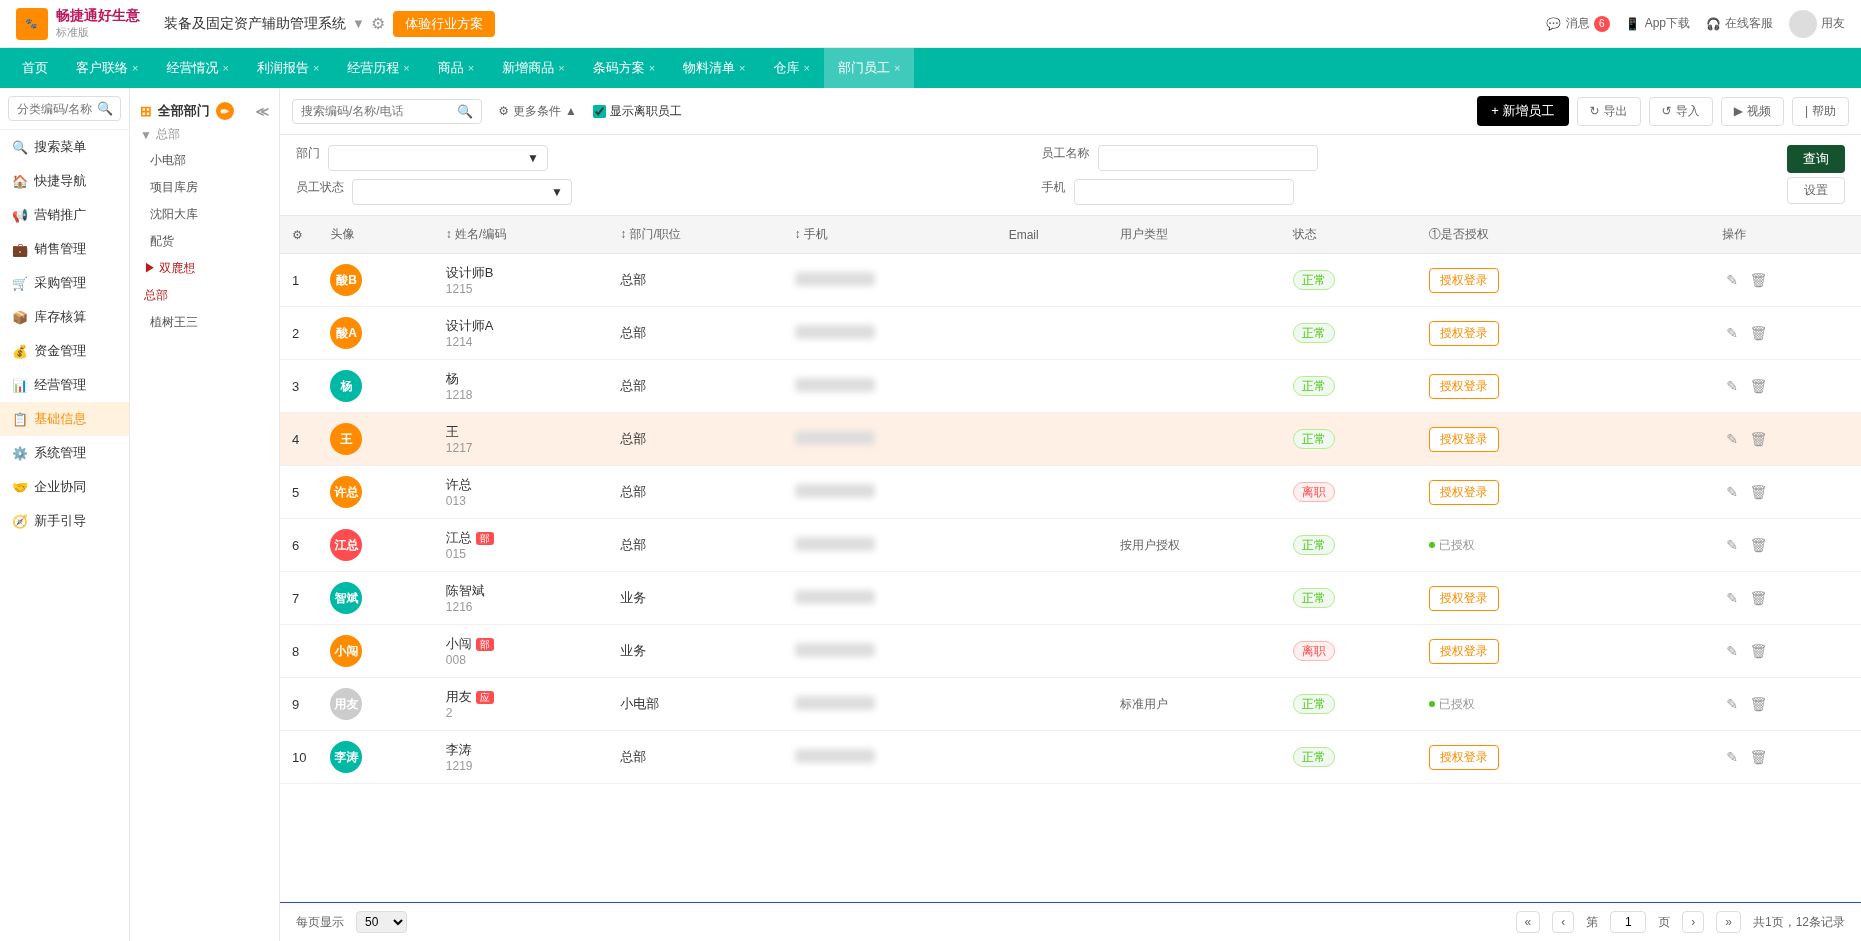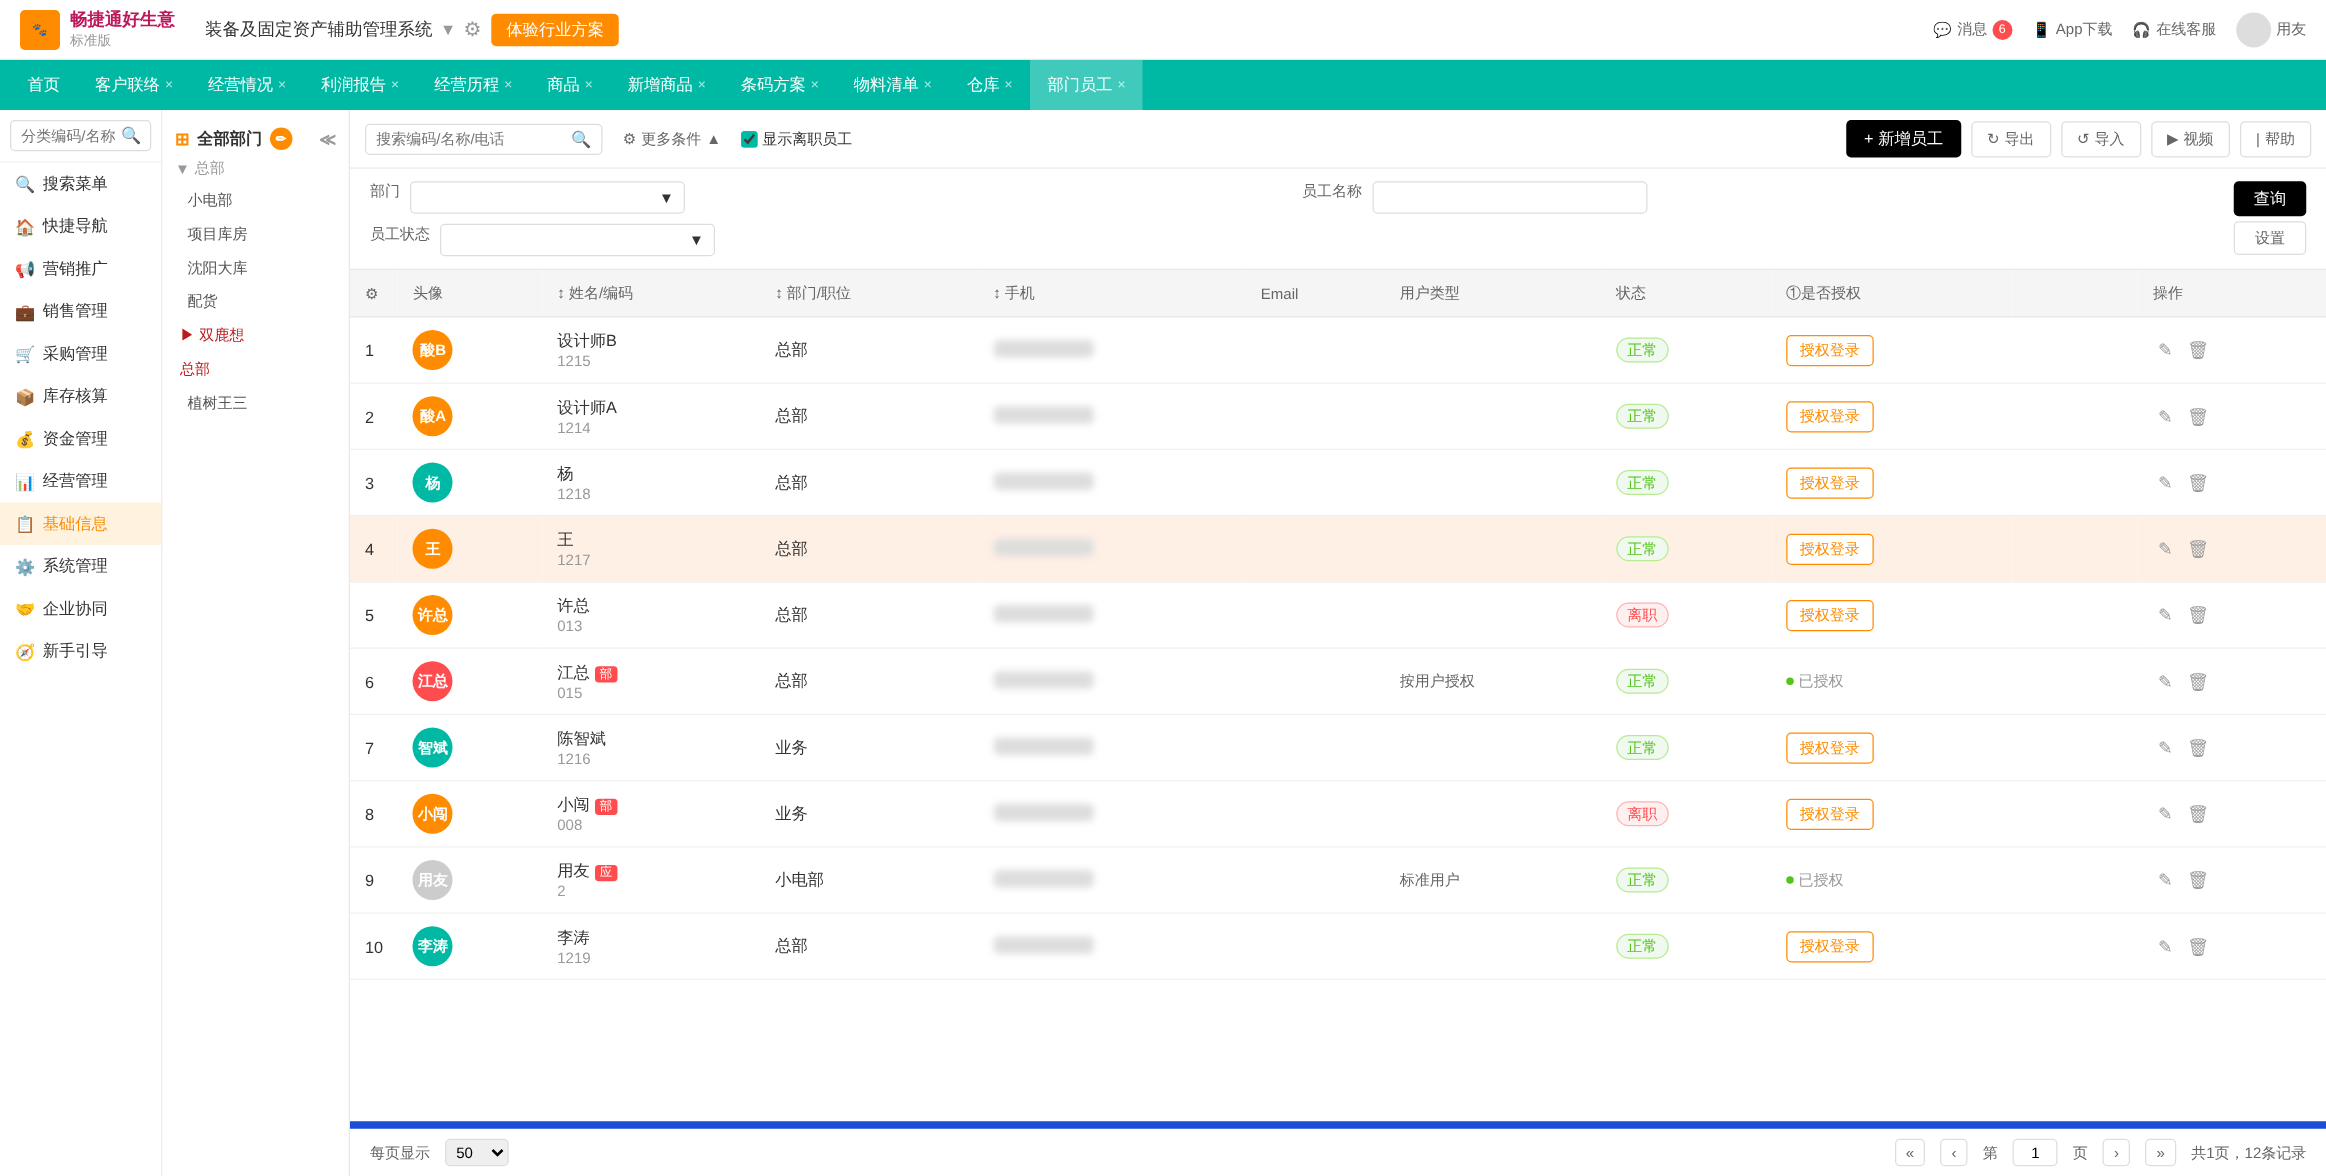--- a/index.html
+++ b/index.html
@@ -175,21 +175,21 @@
       max-width: 220px;
     }
     .filter-input {
       flex: 1; border: 1px solid #ddd; border-radius: 4px;
       padding: 5px 8px; font-size: 12px; max-width: 220px;
     }
     .filter-actions {
       display: flex; flex-direction: column; gap: 4px; align-items: flex-end;
     }
     .query-btn {
-      background: #000000; color: #fff; border: none;
+      background: #14532d; color: #fff; border: none;
       padding: 5px 16px; border-radius: 4px; cursor: pointer; font-size: 13px;
     }
     .set-btn {
       background: #fff; color: #666; border: 1px solid #ddd;
       padding: 4px 16px; border-radius: 4px; cursor: pointer; font-size: 12px;
     }
 
     
     .table-container {
       flex: 1; overflow-y: auto; background: #fff;
@@ -234,21 +234,21 @@
     }
     .tag-badge {
       background: #ff4d4f; color: #fff; border-radius: 3px;
       font-size: 10px; padding: 1px 4px; margin-left: 4px;
     }
     .blurred { filter: blur(3px); color: transparent; background: #ddd; border-radius: 4px; height: 14px; width: 80px; display: inline-block; }
 
     
     .table-footer {
       background: #fff;
-      border-top: 6px solid #1d4ed8;
+      border-top: 1px solid #1d4ed8;
       padding: 8px 16px;
       display: flex; align-items: center; gap: 12px;
       font-size: 12px; color: #666;
     }
     .footer-spacer { flex: 1; }
     .page-btn {
       border: 1px solid #ddd; background: #fff;
       padding: 3px 8px; border-radius: 4px; cursor: pointer; font-size: 12px;
       color: #666;
     }
@@ -446,20 +446,24 @@
             </div>
           </div>
           <div class="filter-row">
             <div class="filter-field">
               <span class="filter-label">员工状态</span>
               <div class="filter-select">
                 <span></span>
                   <span>▼</span>
               </div>
             </div>
+            <div class="filter-field">
+              <span class="filter-label">手机</span>
+              <input class="filter-input" type="text" style="">
+            </div>
           </div>
         </div>
         <div class="filter-actions">
           <button class="query-btn">查询</button>
           <button class="set-btn">设置</button>
         </div>
       </div>
     </div>
 
     <div class="table-container">

